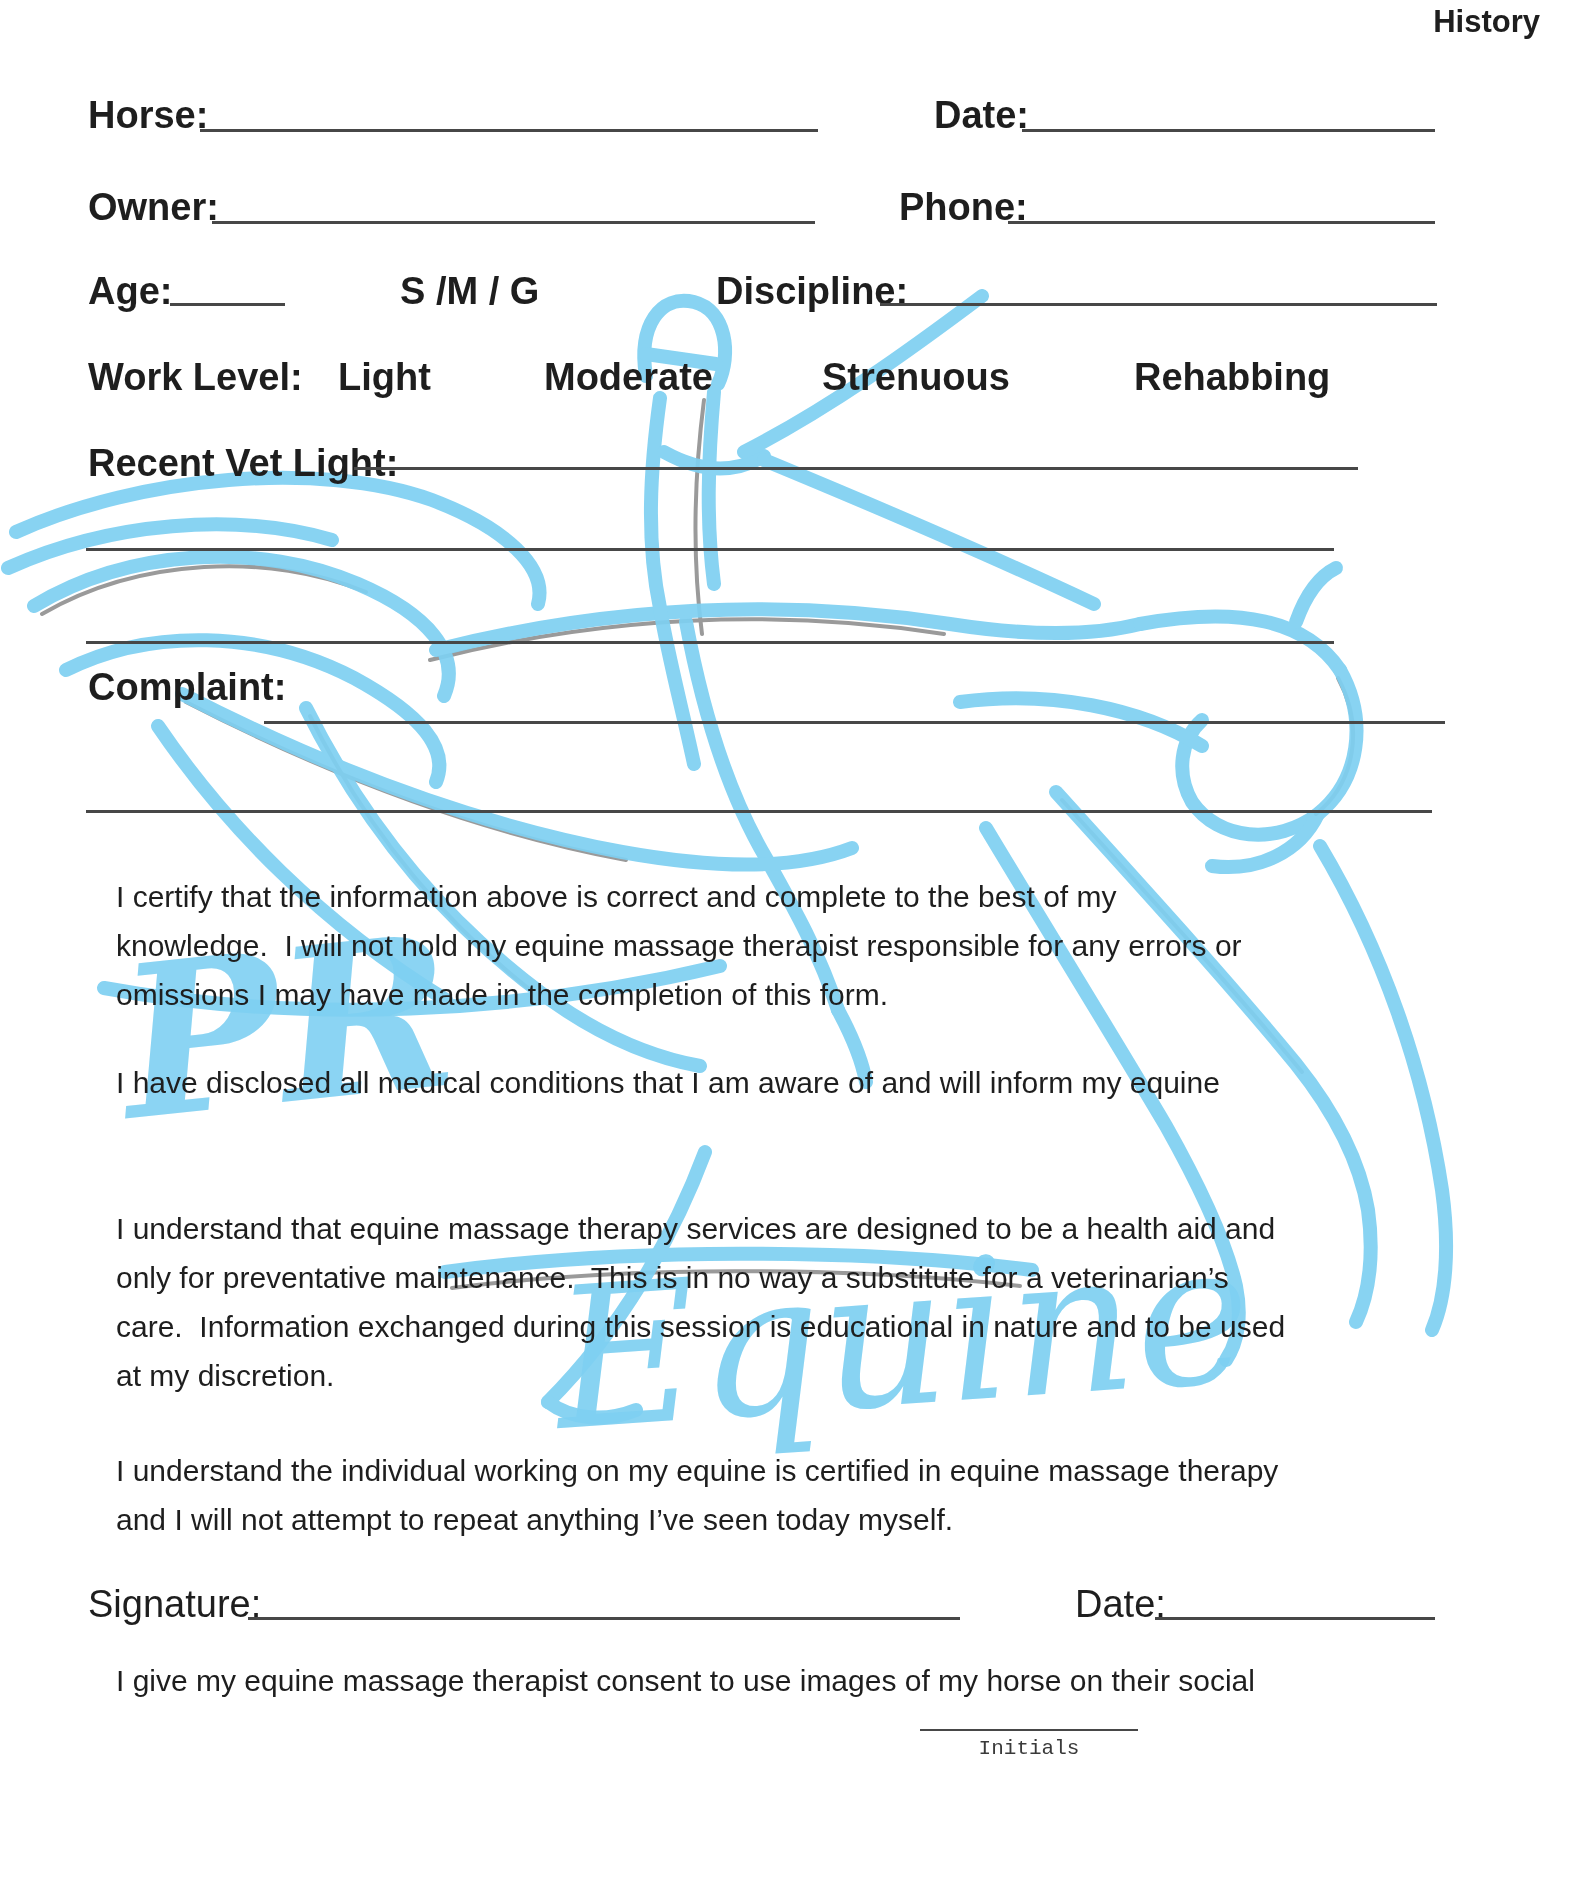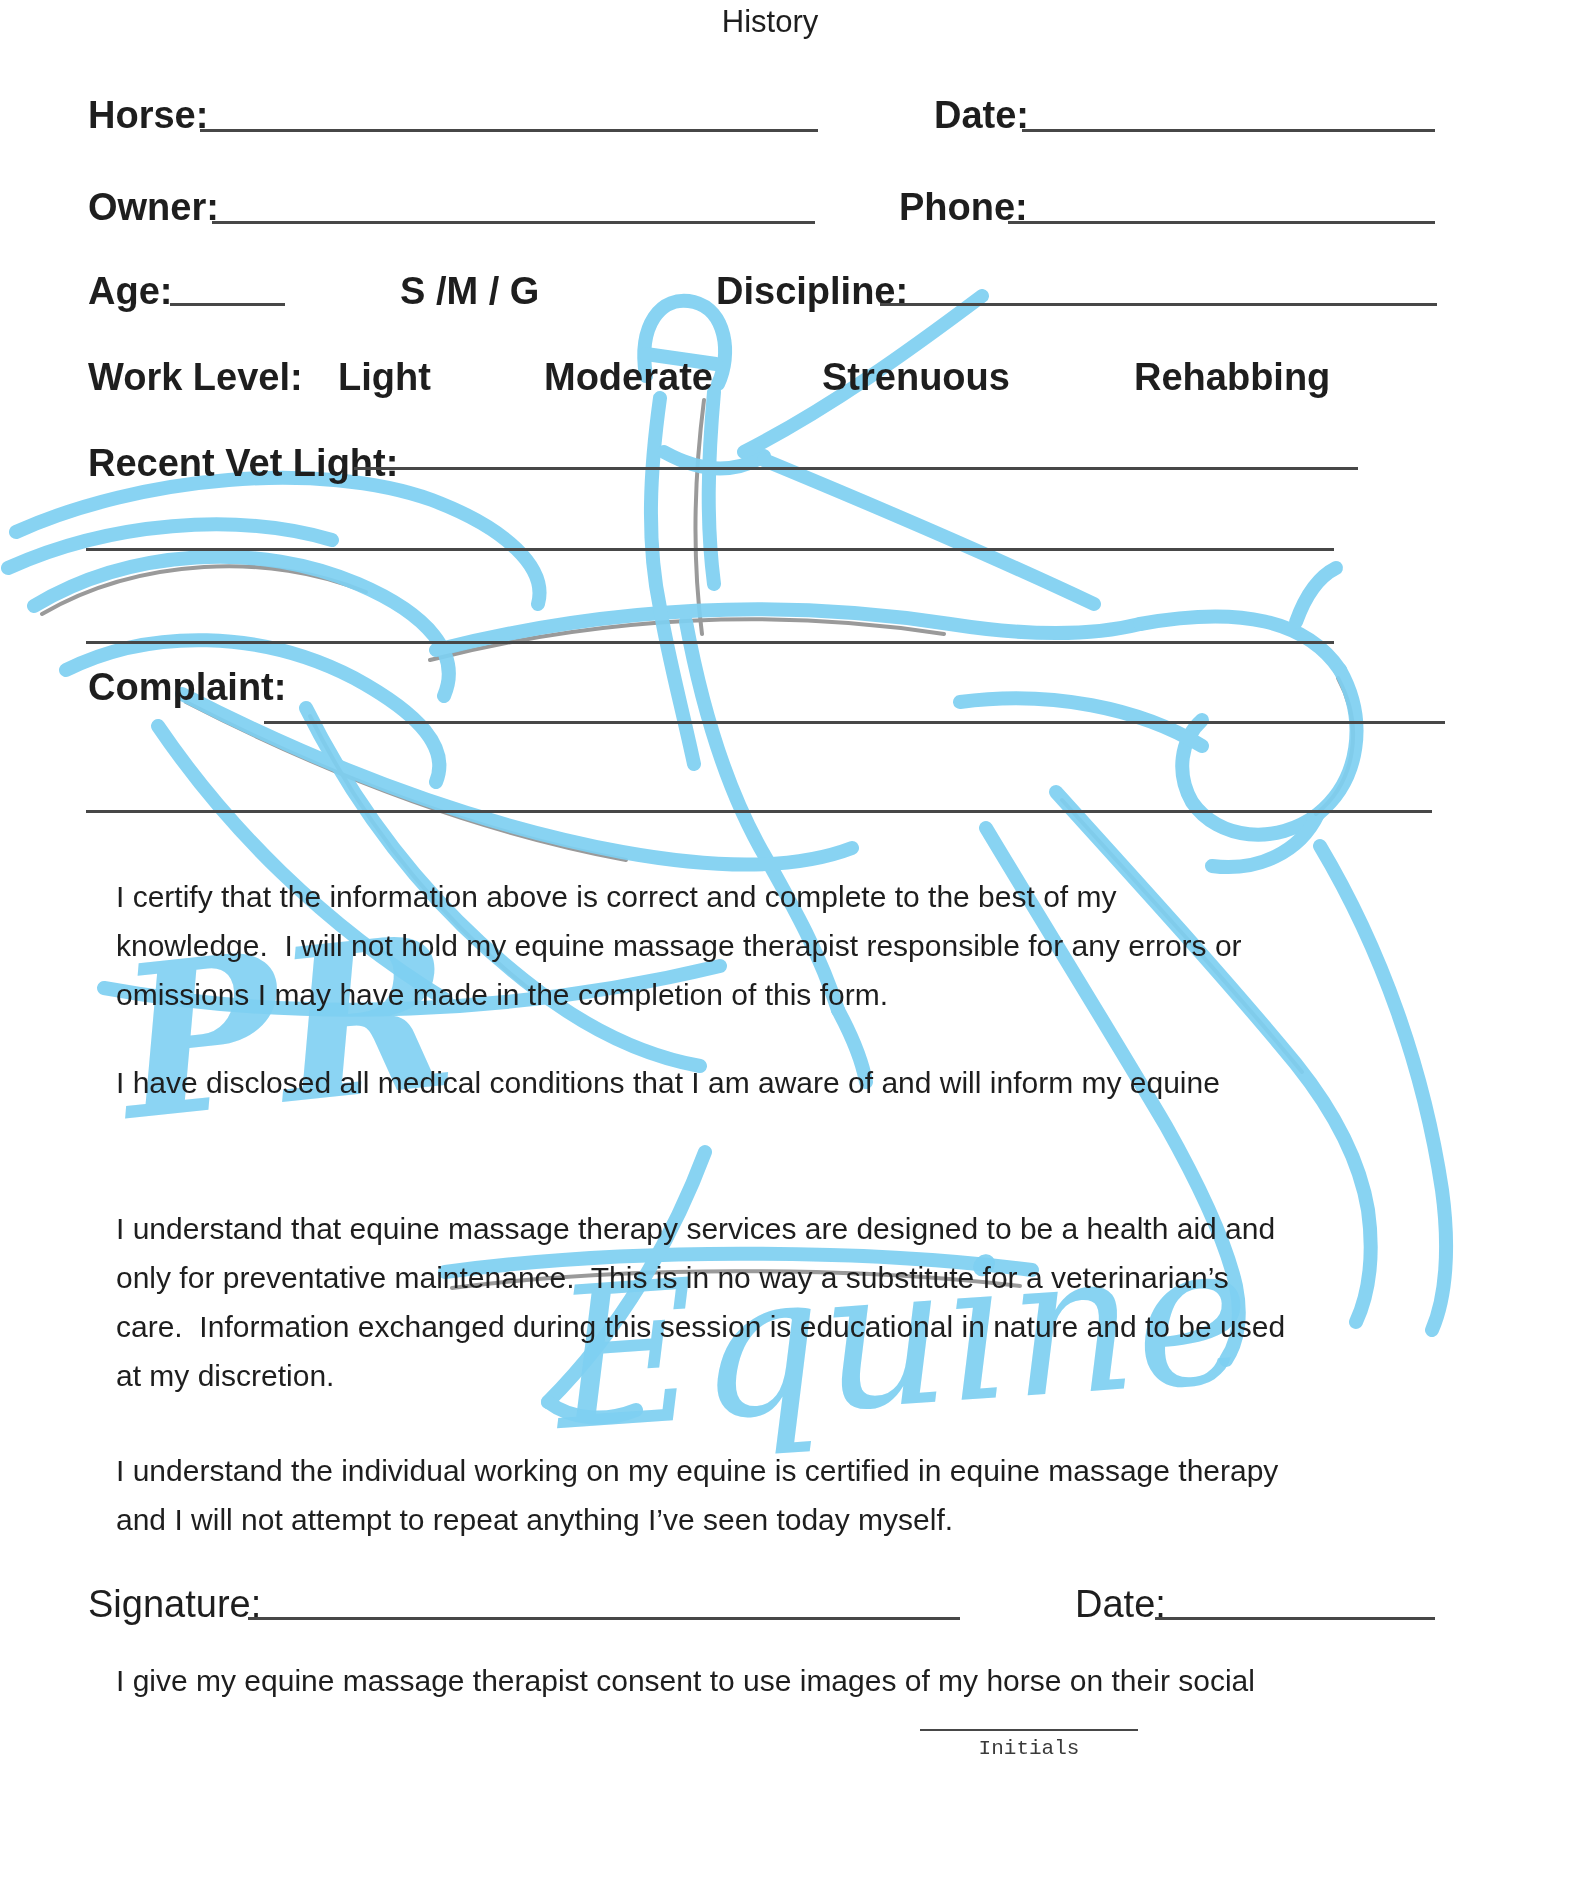--- a/index.html
+++ b/index.html
@@ -8,21 +8,21 @@
     width:1588px;height:1883px;
     background:#ffffff;
     overflow:hidden;
     font-family:"Liberation Sans", sans-serif;
     color:#1e1e1e;
   }
   .wm{position:absolute;left:0;top:0;z-index:1;pointer-events:none;}
   .content{position:absolute;left:0;top:0;width:100%;height:100%;z-index:2;}
   .title{
     position:absolute;left:0;top:4px;width:1540px;
-    text-align:center;font-weight:normal;font-size:31px;
+    text-align:right;font-weight:bold;font-size:31px;
   }
   .lbl{position:absolute;font-weight:bold;font-size:38px;white-space:pre;}
   .plain{font-weight:normal;}
   .fline{position:absolute;height:0;border-bottom:3px solid #474747;}
   .para{position:absolute;left:88px;font-size:30px;line-height:49px;}
   .para div{white-space:pre;margin-left:28px;}
   .initials-lbl{
     position:absolute;left:920px;top:1737px;width:218px;
     text-align:center;font-size:21px;color:#3a3a3a;font-family:Liberation Mono, monospace;
   }

